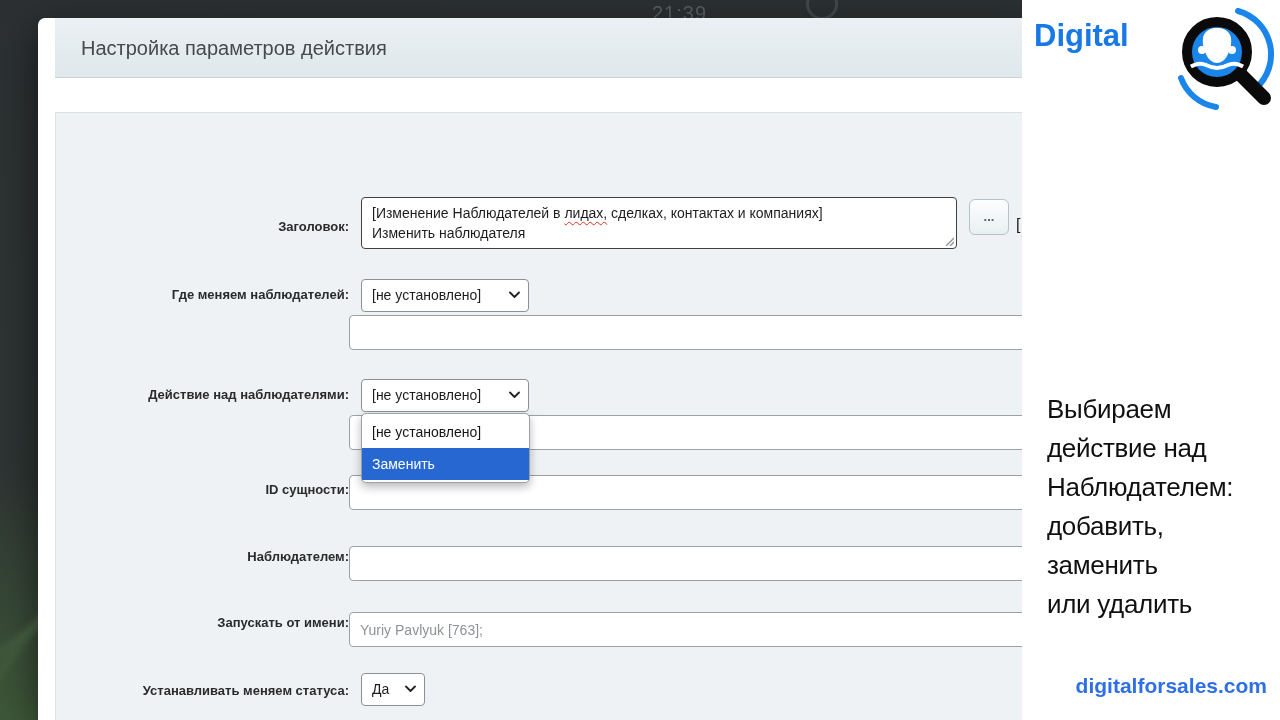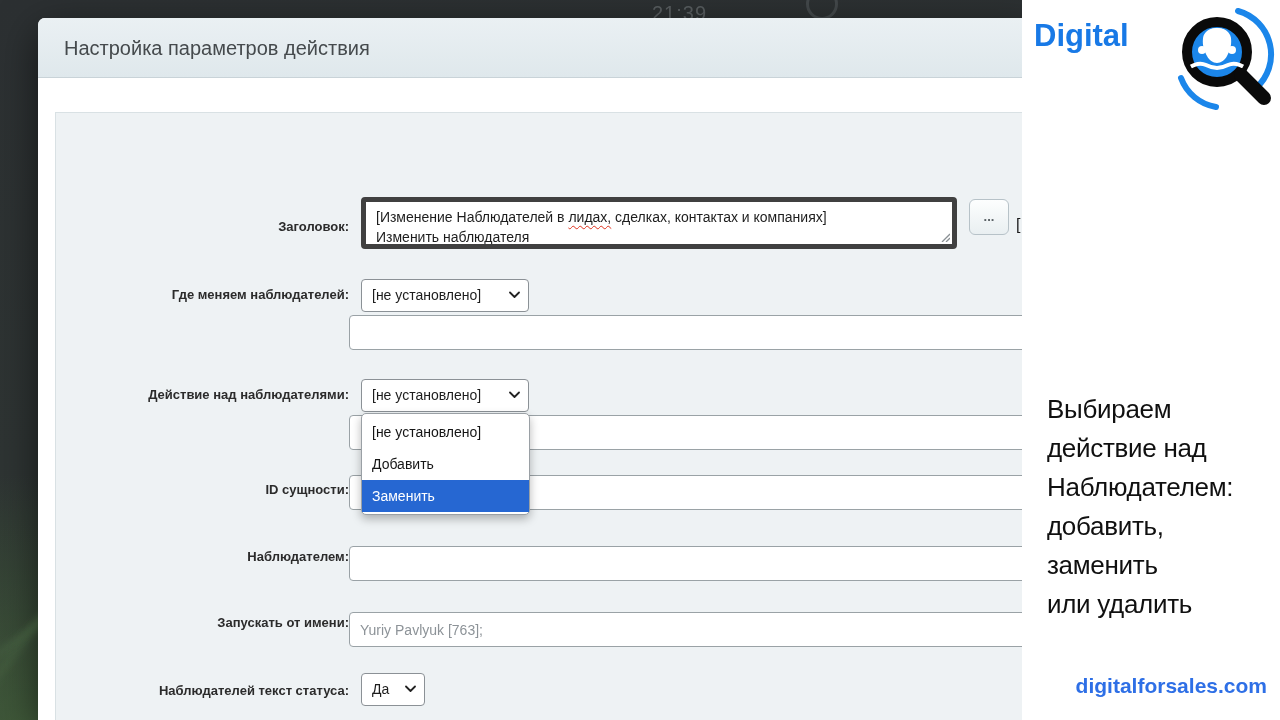--- a/index.html
+++ b/index.html
@@ -15,39 +15,39 @@
   .streak { position:absolute; background:linear-gradient(rgba(130,190,115,.20), rgba(130,190,115,0)); filter:blur(3px); }
   .streak.s1 { left:8px; bottom:-30px; width:10px; height:190px; transform:rotate(38deg); }
   .streak.s2 { left:-6px; bottom:-10px; width:7px; height:150px; transform:rotate(52deg); }
   .backdrop-clock { position:absolute; left:652px; top:2px; font-size:20px; color:rgba(205,212,216,.28); letter-spacing:1px; }
   .backdrop-circle { position:absolute; left:806px; top:-12px; width:32px; height:32px; border-radius:50%; border:3px solid rgba(150,160,165,.22); }
 
   
   .dialog { position:absolute; left:38px; top:18px; width:1000px; height:702px;
     background:#ffffff; border-radius:7px 7px 0 0; overflow:hidden;
     box-shadow:0 12px 40px rgba(0,0,0,.55); z-index:10; }
-  .dialog-header { position:absolute; left:0; top:0; right:0; height:60px;
+  .dialog-header { position:absolute; left:17px; top:0; right:0; height:60px;
     background:linear-gradient(#eaf0f3, #dfe8ec); border-bottom:1px solid #c9d3d8; }
   .dialog-title { font-size:20px; font-weight:400; color:#454a4d; line-height:60px; padding-left:26px; }
 
   .panel { position:absolute; left:17px; top:94px; right:0; bottom:0;
     background:#eef2f4; border:1px solid #d9e1e4; border-right:none; border-bottom:none; }
   .panel-header { height:33px; line-height:33px; background:#f7fafb; border-bottom:1px solid #e0e7ea;
     font-size:13px; color:#222; padding-left:15px; }
 
   .form { position:absolute; left:-17px; top:-94px; width:1000px; height:702px; }
 
   .f-label { position:absolute; left:20px; width:290px; text-align:right;
     font-size:13px; font-weight:700; color:#2b2b2b; line-height:16px; }
   .lbl-title  { top:200px; } .lbl-where  { top:268px; } .lbl-action { top:368px; }
   .lbl-id     { top:463px; } .lbl-obs    { top:530px; } .lbl-run    { top:596px; }
   .lbl-status { top:664px; }
 
   .textarea { position:absolute; left:322px; top:178px; width:596px; height:52px;
-    background:#fff; border:5px solid #404040; border-radius:4px; padding:5px 10px;
+    background:#fff; border:1px solid #404040; border-radius:4px; padding:5px 10px;
     font-size:14px; line-height:20px; color:#1d1d1d; overflow:hidden; }
   .t-wavy { text-decoration:underline; text-decoration-style:wavy; text-decoration-color:#e0321e;
     text-underline-offset:3px; text-decoration-thickness:1px; }
   .t-line2 { display:block; }
   .resize-handle { position:absolute; right:2px; bottom:2px; width:10px; height:10px; }
 
   .btn-dots { position:absolute; left:930px; top:180px; width:40px; height:36px;
     background:linear-gradient(#fdfefe, #e9eff1); border:1px solid #b7c2c8; border-radius:6px;
     font-size:13px; font-weight:700; color:#5a6165; text-align:center; line-height:32px; cursor:pointer; }
   .overflow-fragment { position:absolute; left:977px; top:197px; font-size:16px; color:#1b1b1b; }
@@ -101,21 +101,21 @@
     <div class="panel">
 
       <div class="form">
 
         <div class="f-label lbl-title">Заголовок:</div>
         <div class="f-label lbl-where">Где меняем наблюдателей:</div>
         <div class="f-label lbl-action">Действие над наблюдателями:</div>
         <div class="f-label lbl-id">ID сущности:</div>
         <div class="f-label lbl-obs">Наблюдателем:</div>
         <div class="f-label lbl-run">Запускать от имени:</div>
-        <div class="f-label lbl-status">Наблюдателей текст статуса:</div>
+        <div class="f-label lbl-status">Устанавливать меняем статуса:</div>
 
         <div class="textarea">
           <span>[Изменение Наблюдателей в </span><span class="t-wavy">лидах,</span><span> сделках, контактах и компаниях]</span>
           <span class="t-line2">Изменить наблюдателя</span>
           <svg class="resize-handle" width="10" height="10" viewBox="0 0 10 10">
             <line x1="2" y1="10" x2="10" y2="2" stroke="#8a9094" stroke-width="1.3"></line>
             <line x1="6" y1="10" x2="10" y2="6" stroke="#8a9094" stroke-width="1.3"></line>
           </svg>
         </div>
         <button class="btn-dots">...</button>
@@ -143,21 +143,20 @@
 
         <div class="sel sel-status">
           <span>Да</span>
           <svg class="chev" width="11" height="8" viewBox="0 0 11 8">
               <path d="M1 1.5 L5.5 6 L10 1.5" fill="none" stroke="#222" stroke-width="1.8" stroke-linecap="round" stroke-linejoin="round"></path>
             </svg>
         </div>
 
         <div class="dropdown">
           <div class="dd-option">[не установлено]</div>
-          <div class="dd-option">Добавить</div>
           <div class="dd-option selected">Заменить</div>
         </div>
 
       </div>
     </div>
   </div>
 
   <aside class="brand">
     <div class="brand-logo-text">
       <span>Digital</span>

